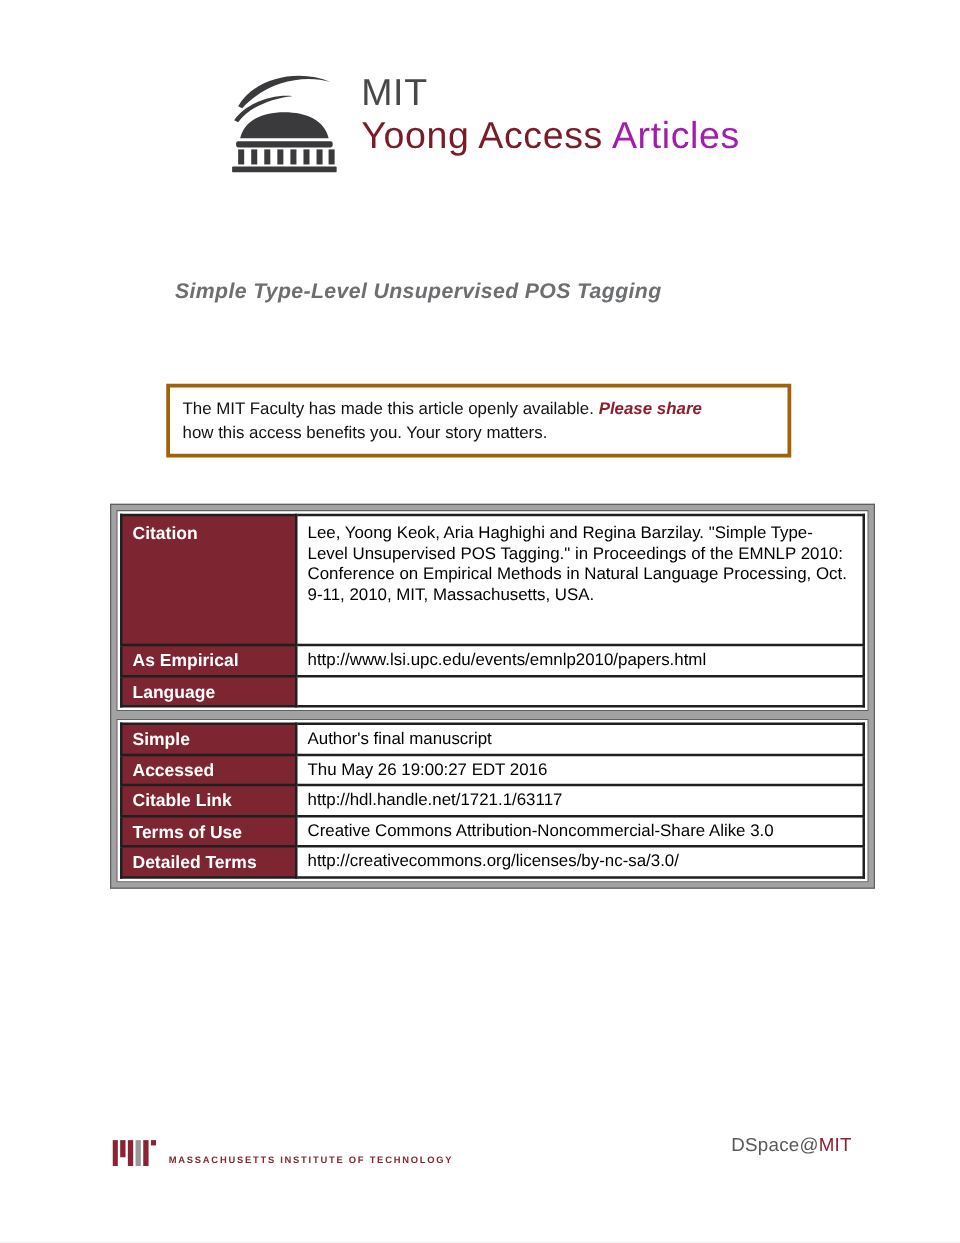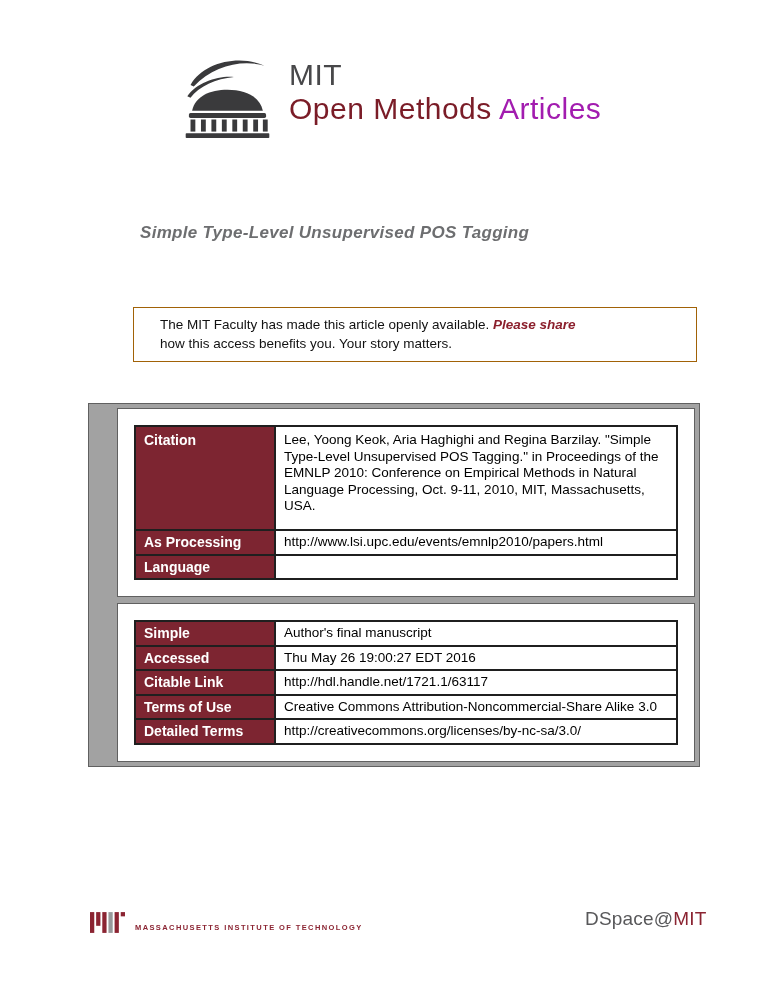--- a/index.html
+++ b/index.html
@@ -22,40 +22,39 @@
 
   
   .doc-title {
     position:absolute; left:140px; top:213px;
     font-size:17px; font-weight:bold; font-style:italic;
     color:#6d6e70; letter-spacing:0.3px;margin-top:10px;
   }
 
   
   .notice {
-    position:absolute; left:133px; top:307px; width:564px;
-    border:1px solid #a16207;
-    padding:7px 10px 8px 26px;
+    position:absolute; left:133px; top:307px; width:500px;
+    border:3px solid #a16207;
+    padding:7px 10px 8px 10px;
     font-size:13.5px; line-height:19px; color:#111;
     background:#fff;
   }
   .notice .hl { color:#8b1f2c; font-weight:bold; font-style:italic; }
 
   
   .frame {
     position:absolute; left:88px; top:403px; width:612px;
     background:#a2a2a2;
     border:1px solid #606060;
     padding:4px;
   }
   .panel {
     background:#ffffff;
     border:1px solid #606060;
-    padding:16px;
-    margin-left:24px;
+    padding:2px;
   }
   .panel + .panel { margin-top:6px; }
   table.rec { width:100%; border-collapse:collapse; table-layout:fixed; }
   table.rec th, table.rec td {
     border:2px solid #1f1f1f;
     padding:3px 8px;
     font-size:13.5px; line-height:16.5px;
     text-align:left;
   }
   table.rec th {
@@ -71,21 +70,21 @@
 
   
   .mit-bars { position:absolute; left:90px; top:912px; width:35px; height:21px; }
   .institute {
     position:absolute; left:135px; top:923px;
     font-size:7.5px; font-weight:bold; letter-spacing:1.4px;
     color:#8b2432;
   }
   .dspace {
     position:absolute; left:585px; top:908px;
-    font-size:19px; letter-spacing:0.2px;
+    font-size:15px; letter-spacing:0.2px;
   }
   .dspace .gray { color:#58585a; }
   .dspace .red { color:#8b2432; }
 </style>
 </head>
 <body>
 
 <div class="page">
 
   <svg class="dome" viewBox="0 0 120 102" aria-hidden="true">
@@ -101,40 +100,40 @@
       <rect x="66" y="79" width="6" height="15"></rect>
       <rect x="79" y="79" width="6" height="15"></rect>
       <rect x="92" y="79" width="6" height="15"></rect>
       <rect x="104" y="79" width="6" height="15"></rect>
       <rect x="8" y="96" width="104" height="6" rx="1"></rect>
     </g>
   </svg>
 
   <div class="brand-text">
     <div class="brand-line1">MIT</div>
-    <div><span class="brand-accent">Open Methods</span><span class="brand-rest"> Articles</span></div>
+    <div><span class="brand-accent">Yoong Access</span><span class="brand-rest"> Articles</span></div>
   </div>
 
   <div class="doc-title">Simple Type-Level Unsupervised POS Tagging</div>
 
   <div class="notice">
     <span>The MIT Faculty has made this article openly available. </span><span class="hl">Please share</span><br>
     <span>how this access benefits you.  Your story matters.</span>
   </div>
 
   <div class="frame">
     <div class="panel">
       <table class="rec">
         <tbody>
             <tr class="tall">
           <th>Citation</th>
           <td>Lee, Yoong Keok, Aria Haghighi and Regina Barzilay. "Simple Type-Level Unsupervised POS Tagging." in Proceedings of the EMNLP 2010: Conference on Empirical Methods in Natural Language Processing, Oct. 9-11, 2010, MIT, Massachusetts, USA.</td>
         </tr>
         <tr>
-          <th>As Processing</th>
+          <th>As Empirical</th>
           <td>http://www.lsi.upc.edu/events/emnlp2010/papers.html</td>
         </tr>
         <tr>
           <th>Language</th>
           <td></td>
         </tr>
       </tbody>
         </table>
     </div>
     <div class="panel">

